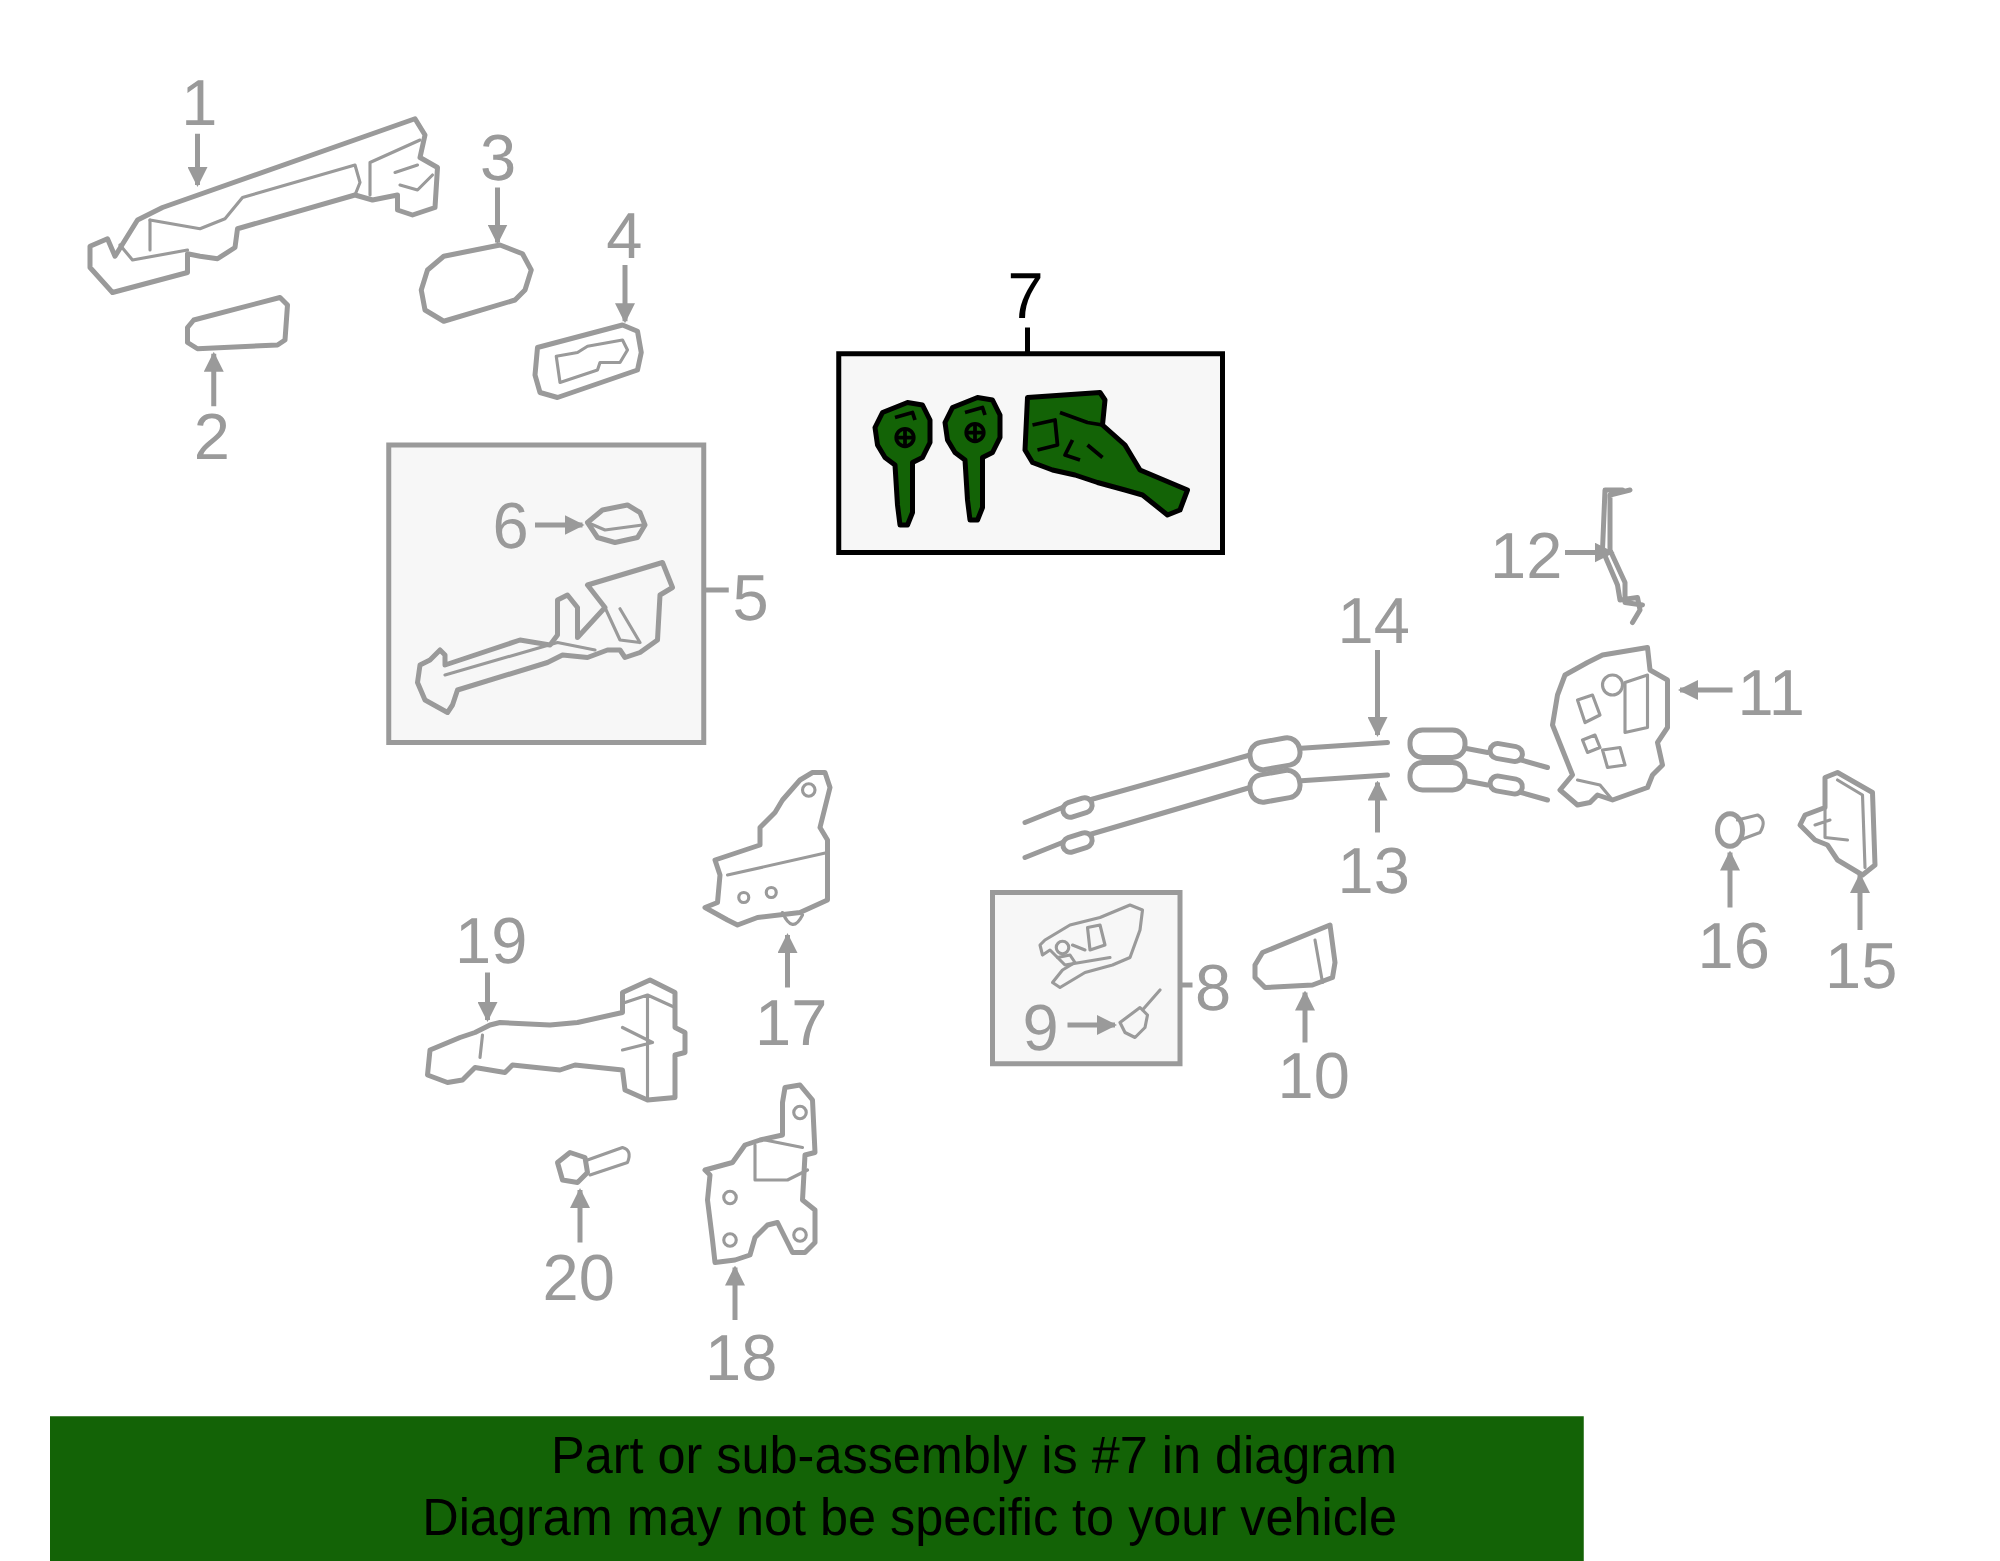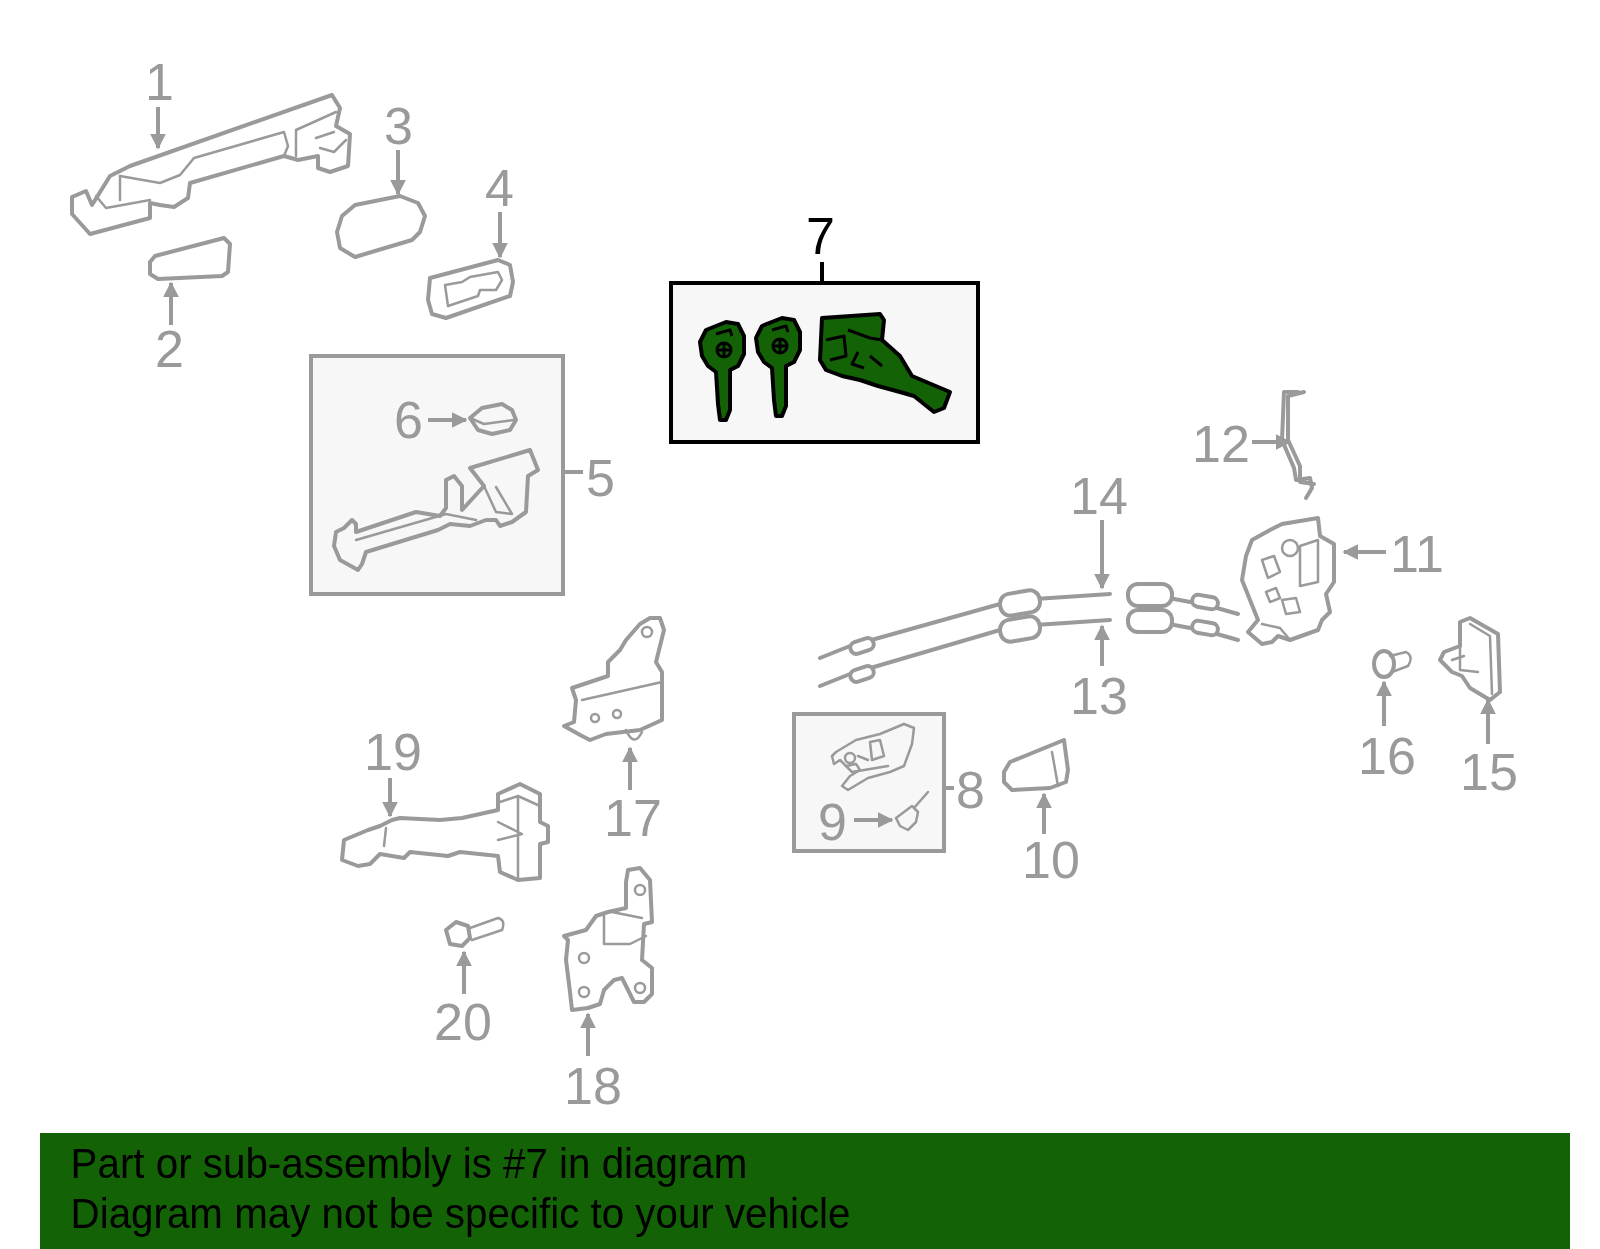--- a/index.html
+++ b/index.html
@@ -10,22 +10,22 @@
     .callout-hl { fill: #000000; }
     .part { fill: none; stroke: #9a9a9a; stroke-width: 4; stroke-linejoin: round; stroke-linecap: round; }
     .part-thin { fill: none; stroke: #9a9a9a; stroke-width: 2.5; stroke-linejoin: round; stroke-linecap: round; }
     .part-fill { fill: #ffffff; stroke: #9a9a9a; stroke-width: 4; stroke-linejoin: round; }
     .leader { stroke: #9a9a9a; stroke-width: 4; fill: none; }
     .arrowhead { fill: #9a9a9a; }
     .group-box { fill: #f7f7f7; stroke: #9a9a9a; stroke-width: 4; }
     .hl-box { fill: #f7f7f7; stroke: #000000; stroke-width: 4; }
     .hl-part { fill: #136306; stroke: #000000; stroke-width: 4; stroke-linejoin: round; }
     .hl-detail { fill: none; stroke: #000000; stroke-width: 3; stroke-linejoin: round; }
-    #banner { position: absolute; left: 40px; top: 1133px; width: 1530px; height: 116px;
-              background: #136306; color: #000000; text-align: left; }
+    #banner { position: absolute; left: 40px; top: 1133px; width: 1227px; height: 116px;
+              background: #136306; color: #000000; text-align: right; }
     #banner .line { font-family: "Liberation Sans", sans-serif; font-size: 42px; line-height: 50px;
                     transform: scaleX(0.96); display: block; }
     #banner .line1 { margin-top: 6px; padding-right: 130px; }
     #banner .line2 { padding-right: 130px; }
   </style>
 </head>
 <body>
 
 <svg id="diagram" viewBox="0 0 1600 1249" xmlns="http://www.w3.org/2000/svg">
   <defs>

